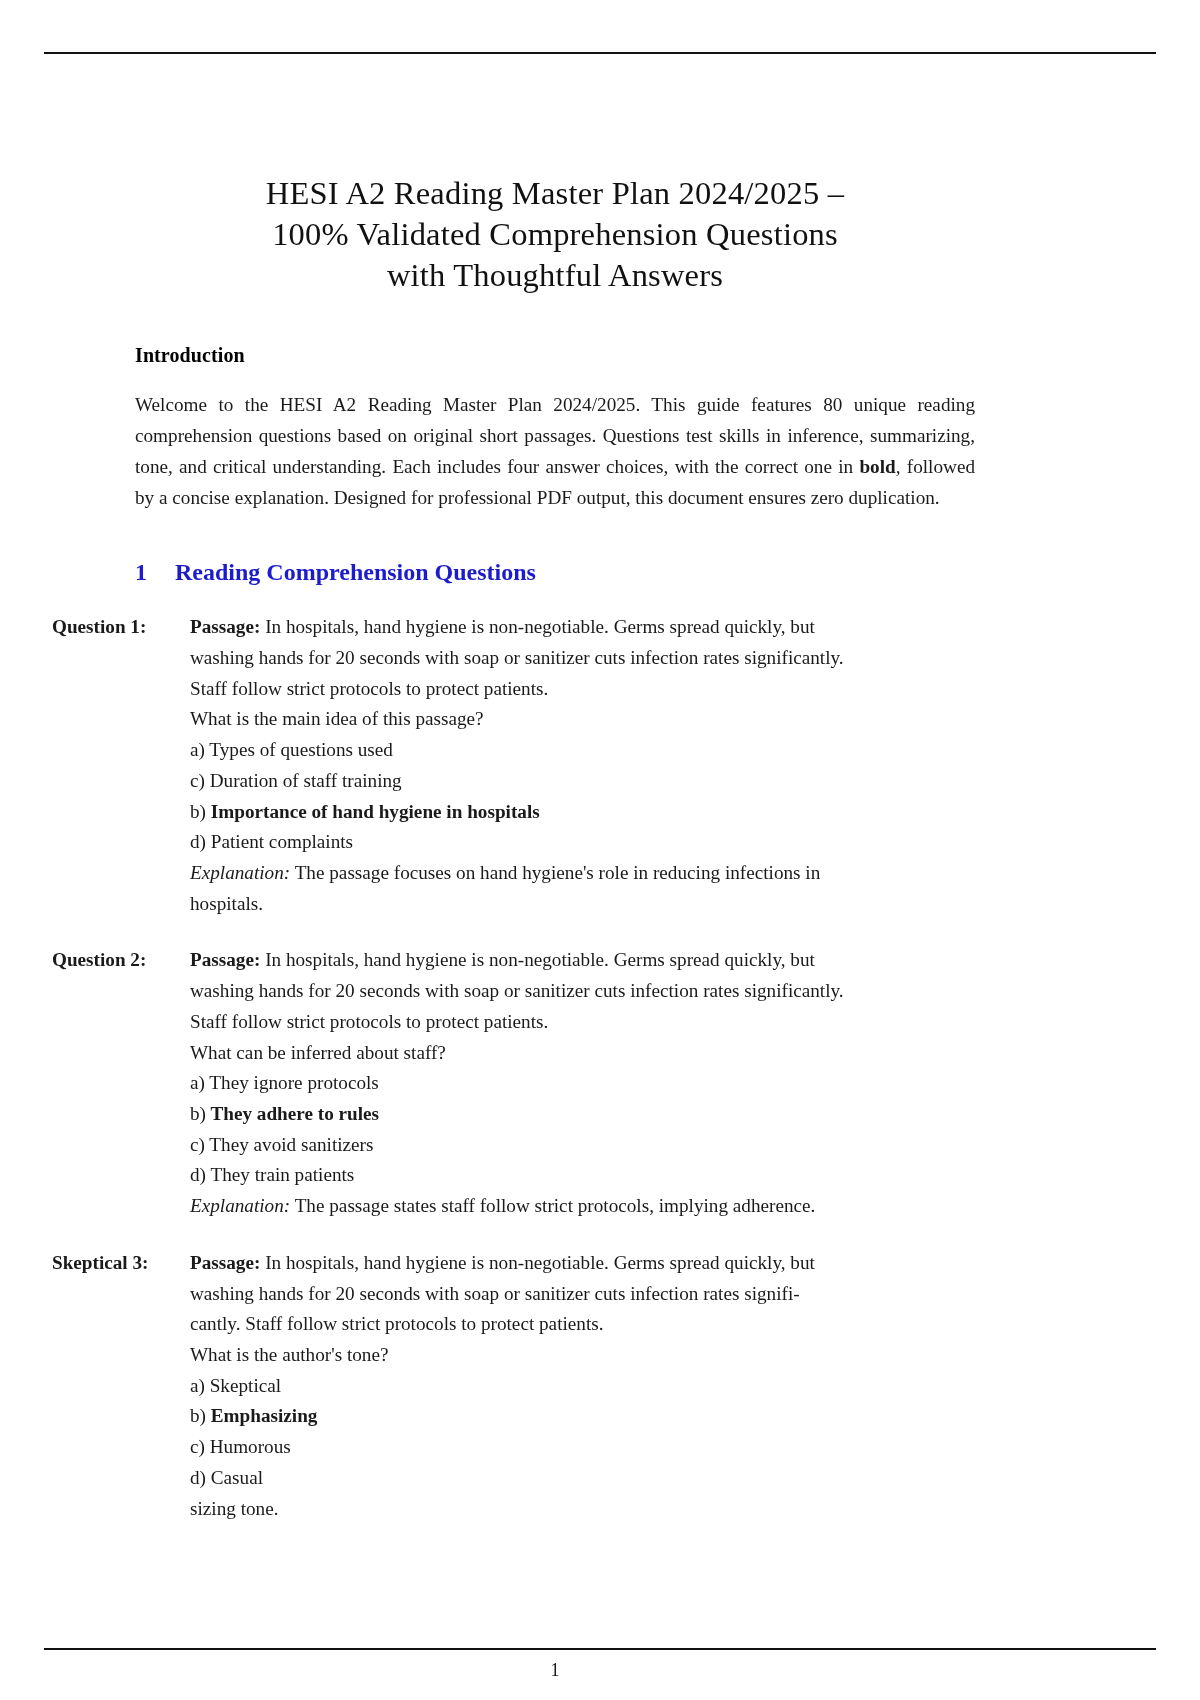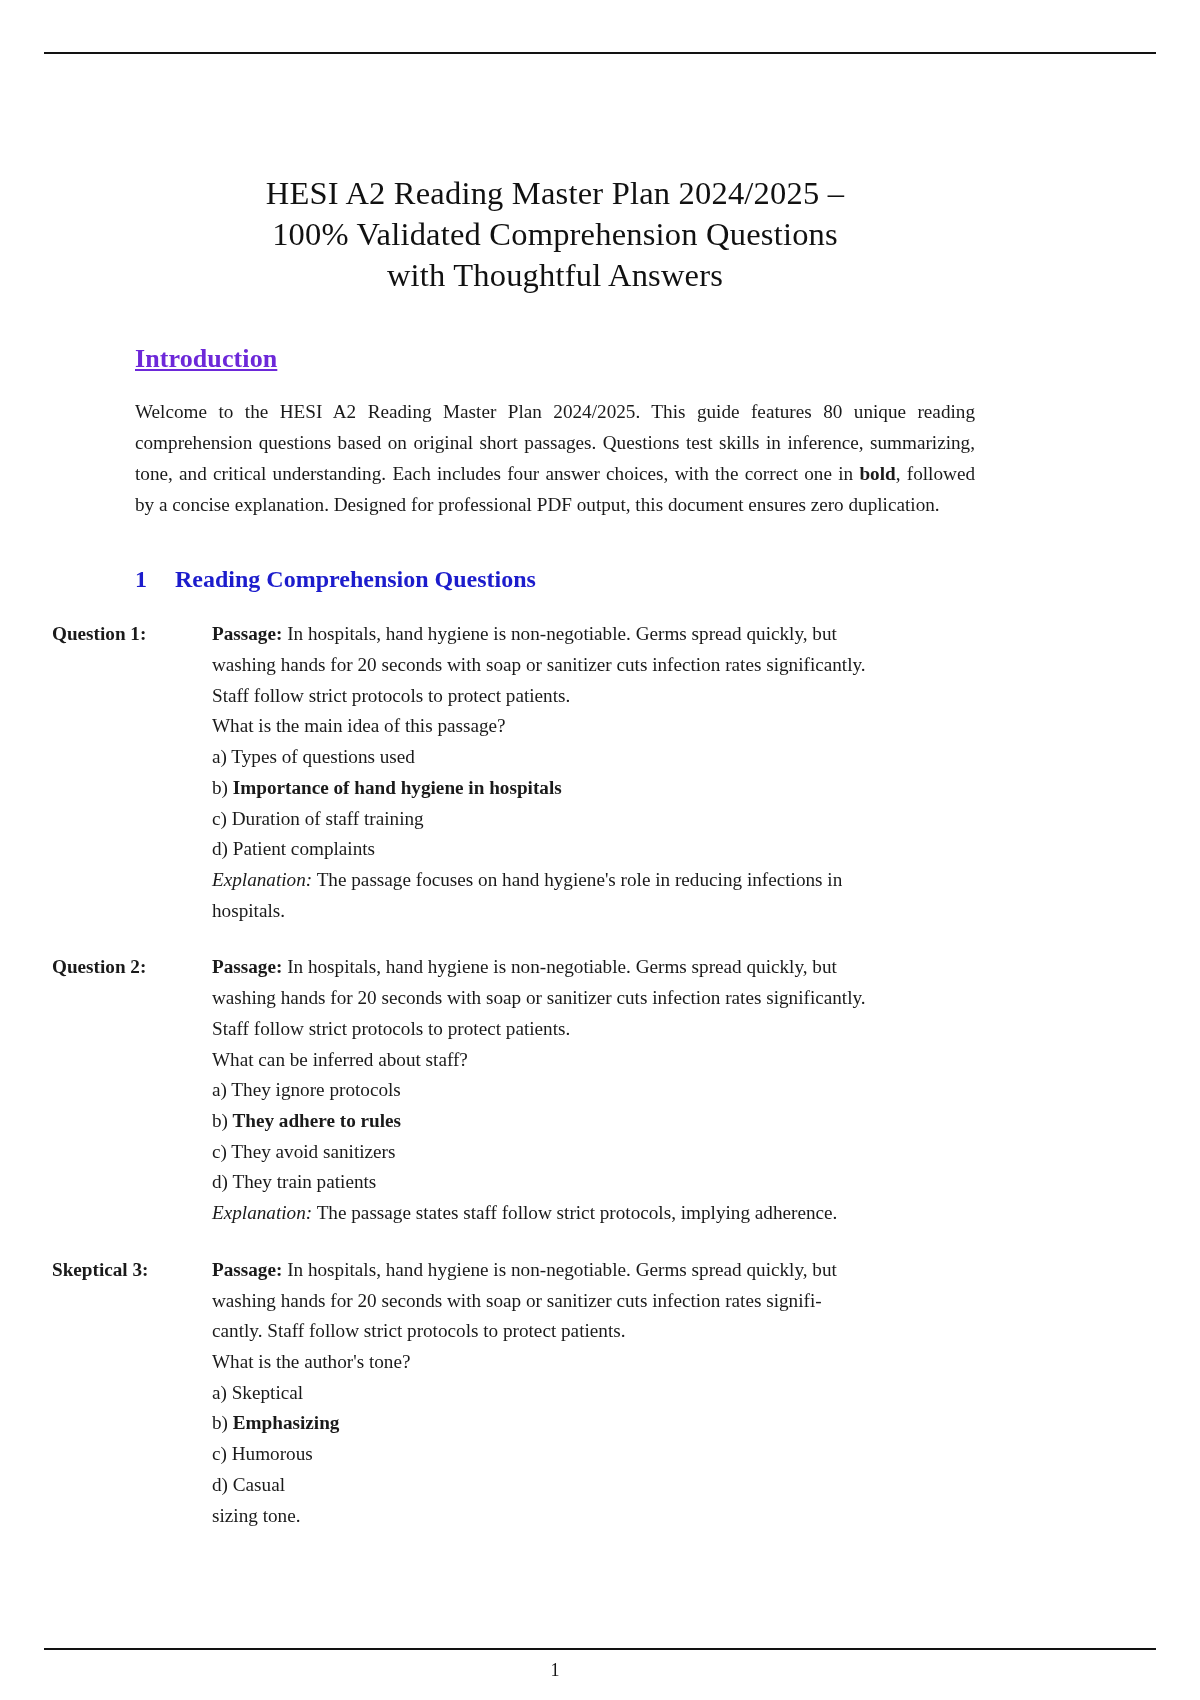--- a/index.html
+++ b/index.html
@@ -49,26 +49,25 @@
     line-height: 1.26;
     text-align: center;
     font-weight: normal;
     letter-spacing: 0.2px;
     margin: 0 0 48px 0;
     color: #111111;
   }
   .doc-title .tline { display: block; }
 
   .h-section {
-    color: #6d28d9;
+    color: #000000;
     font-weight: bold;
-    font-size: 26px;
+    font-size: 20px;
     margin: 0 0 22px 0;
     letter-spacing: 0.1px;
-    text-decoration: underline;
   }
 
   .h-numbered {
     color: #1c1ccc;
     font-weight: bold;
     font-size: 24px;
     margin: 46px 0 26px 0;
     display: flex;
     align-items: baseline;
   }
@@ -86,21 +85,20 @@
     hyphens: none;
   }
 
   
   .qblock {
     display: flex;
     align-items: flex-start;
     margin: 0 0 26px 0;
     font-size: 19.2px;
     line-height: 1.60;
-    gap: 22px;
   }
   .qblock:last-child { margin-bottom: 0; }
 
   .qlabel {
     flex: 0 0 auto;
     width: 138px;
     margin-left: -83px;
     font-weight: bold;
     text-align: left;
     white-space: nowrap;
@@ -162,22 +160,22 @@
     <div>
 
       <div class="qblock">
         <div class="qlabel">Question 1:</div>
         <div class="qbody">
           <span class="line passage-line"><strong class="lead">Passage:</strong> <span>In hospitals, hand hygiene is non-negotiable. Germs spread quickly, but</span></span>
           <span class="line passage-line">washing hands for 20 seconds with soap or sanitizer cuts infection rates significantly.</span>
           <span class="line">Staff follow strict protocols to protect patients.</span>
           <span class="line">What is the main idea of this passage?</span>
           <span class="opt"><span class="marker">a)</span> <span>Types of questions used</span></span>
+          <span class="opt"><span class="marker">c)</span> <span>Duration of staff training</span></span>
           <span class="opt correct"><span class="marker">b)</span> <span>Importance of hand hygiene in hospitals</span></span>
-          <span class="opt"><span class="marker">c)</span> <span>Duration of staff training</span></span>
           <span class="opt"><span class="marker">d)</span> <span>Patient complaints</span></span>
           <span class="expl"><em>Explanation:</em> <span>The passage focuses on hand hygiene's role in reducing infections in</span></span>
           <span class="line">hospitals.</span>
         </div>
       </div>
 
       <div class="qblock">
         <div class="qlabel">Question 2:</div>
         <div class="qbody">
           <span class="line passage-line"><strong class="lead">Passage:</strong> <span>In hospitals, hand hygiene is non-negotiable. Germs spread quickly, but</span></span>

